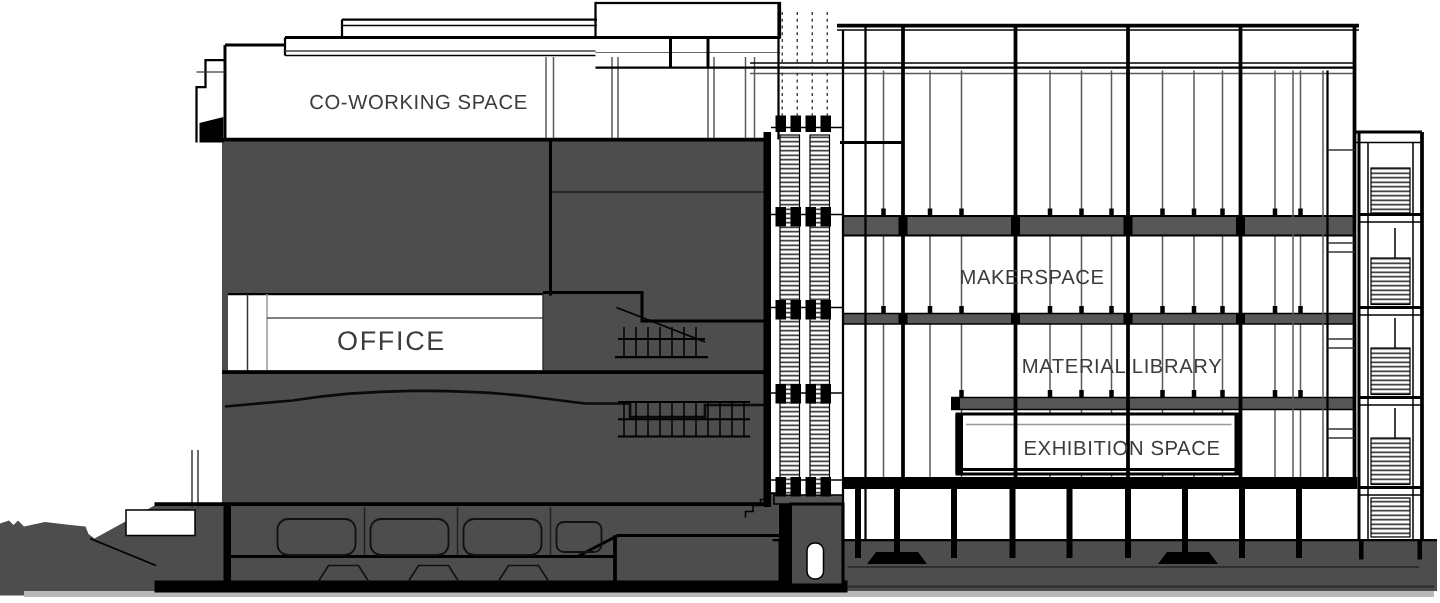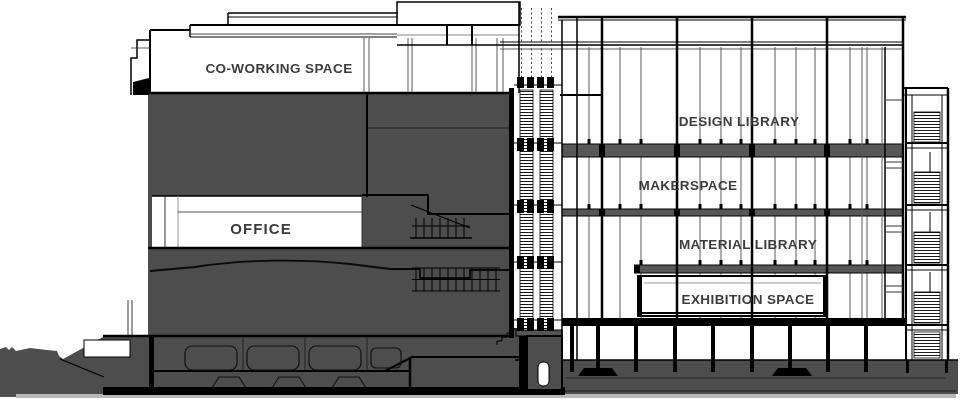--- a/index.html
+++ b/index.html
@@ -1,28 +1,27 @@
 <!DOCTYPE html>
 <html style="--line: #000000; --line-soft: #5a5a5a; --poche: #4d4d4d; --slab: #575757; --ground-shadow: #b8b8b8; --label-text: #3c3c3c; --background: #ffffff;"><head>
 <meta charset="utf-8">
 <style>
   html,body{margin:0;padding:0;background:#fff;}
   .sheet{
     position:relative;width:960px;height:402px;overflow:hidden;
     background:var(--background,#fff);
     font-family:"Liberation Sans",sans-serif;
-    font-weight:bold;
   }
   .sheet svg{position:absolute;left:0;top:0;}
   .lbl{
     position:absolute;transform:translate(-50%,-50%);
     font-size:13.5px;letter-spacing:.4px;color:var(--label-text,#3c3c3c);
     white-space:nowrap;user-select:none;
   }
-  .lbl-office{font-size:15px;letter-spacing:1.1px;}
+  .lbl-office{font-size:18px;letter-spacing:1.1px;}
   .poche{fill:var(--poche,#4d4d4d);}
   .slab{fill:var(--slab,#575757);}
   .blk{fill:var(--line,#000);}
   .wht{fill:var(--background,#fff);}
   .ln{stroke:var(--line,#000);fill:none;}
   .soft{stroke:var(--line-soft,#5a5a5a);fill:none;}
 </style>
 </head>
 <body>
 
@@ -320,17 +319,16 @@
         <rect x="914" y="292" width="26" height="31" fill="url(#rungs)" stroke="var(--line,#000)" stroke-width="0.8"></rect>
         <rect x="914" y="332" width="26" height="26" fill="url(#rungs)" stroke="var(--line,#000)" stroke-width="0.8"></rect>
         <line x1="930" y1="152" x2="930" y2="172" stroke="var(--line,#000)" stroke-width="1"></line>
         <line x1="930" y1="212" x2="930" y2="232" stroke="var(--line,#000)" stroke-width="1"></line>
         <line x1="930" y1="272" x2="930" y2="292" stroke="var(--line,#000)" stroke-width="1"></line>
       </g>
 </svg>
 
   <div class="lbl" style="left:279px;top:68px">CO-WORKING SPACE</div>
   <div class="lbl lbl-office" style="left:261px;top:228px">OFFICE</div>
-  <div class="lbl" style="left:739px;top:121px">DESIGN LIBRARY</div>
   <div class="lbl" style="left:688px;top:185px">MAKERSPACE</div>
   <div class="lbl" style="left:748px;top:299px">EXHIBITION SPACE</div>
   <div class="lbl" style="left:748px;top:244px">MATERIAL LIBRARY</div>
 </div>
 
 </body></html>

